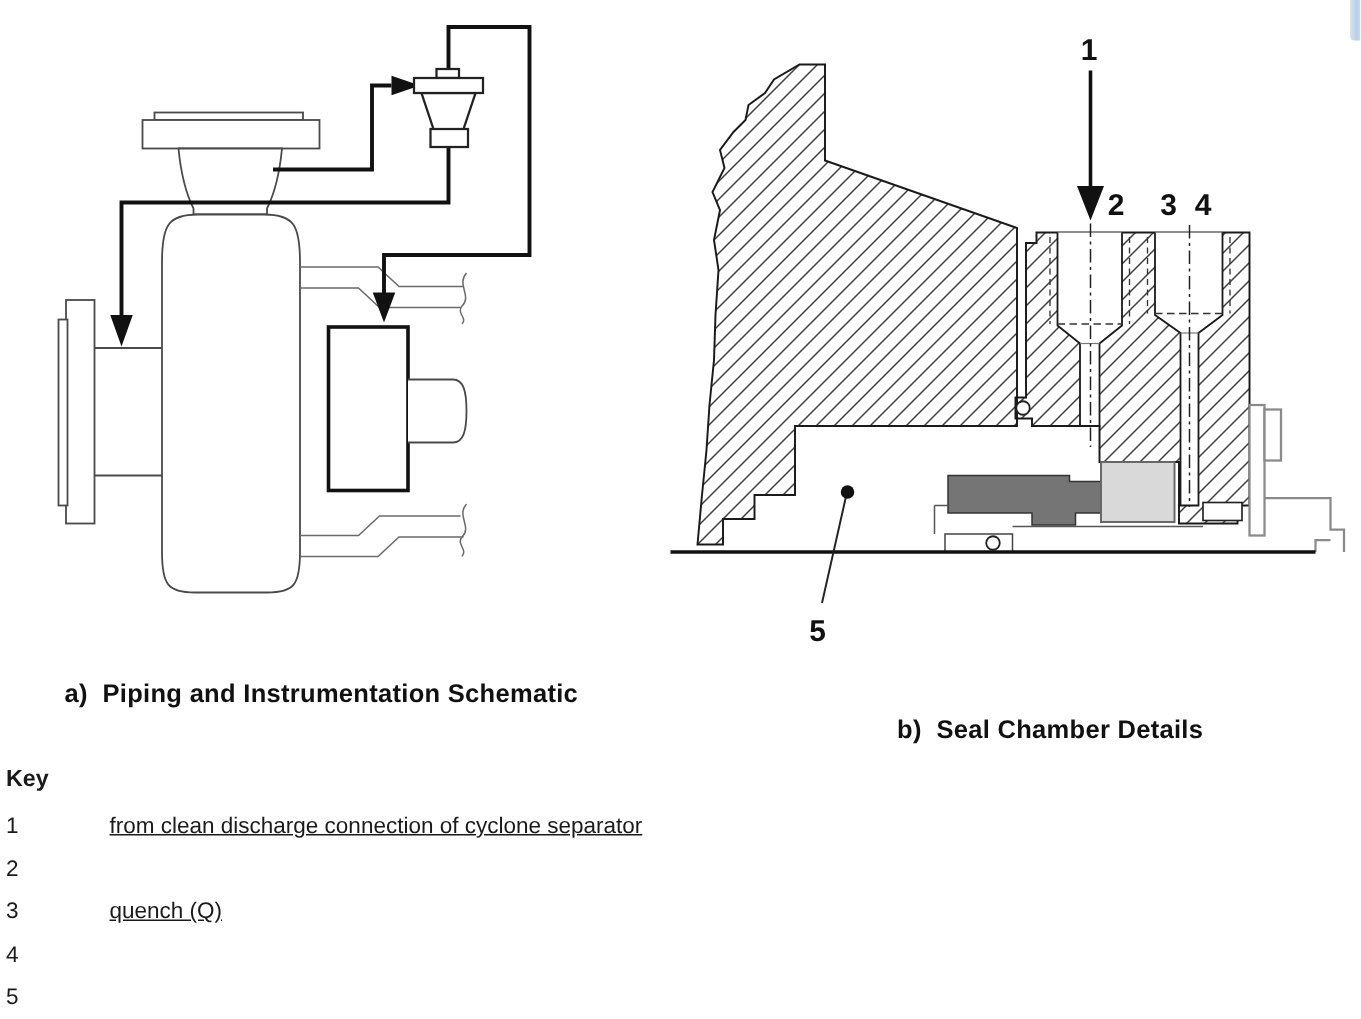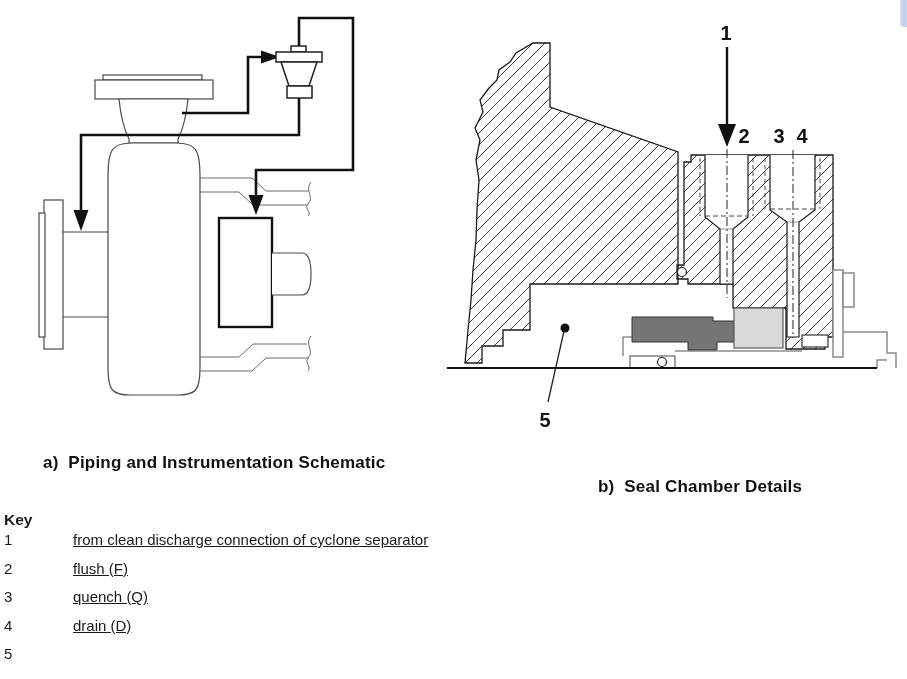--- a/index.html
+++ b/index.html
@@ -8,21 +8,21 @@
     font-family:"Liberation Sans", sans-serif;color:#1a1a1a;
   }
   #figure-svg{position:absolute;left:0;top:0;}
   .caption{
     position:absolute;top:453px;font-size:17px;font-weight:bold;color:#111;
     white-space:pre;letter-spacing:0.2px;text-align:right;
   }
   #caption-a{left:43px;}
   #caption-b{left:598px;margin-top:24px;}
   #key-block{position:absolute;left:4px;top:511px;width:880px;font-size:15px;}
-  #key-title{font-weight:bold;font-size:15.5px;margin-bottom:2px;}
+  #key-title{font-weight:bold;font-size:15.5px;margin-bottom:13px;}
   .key-row{display:flex;align-items:baseline;height:28.5px;}
   .key-num{width:69px;flex:0 0 69px;}
   .key-text{flex:1;white-space:pre;text-decoration:underline;}
   #scrollbar-fragment{
     position:absolute;right:0;top:0;width:7px;height:27px;
     background:linear-gradient(to right,#d7e4f2,#b9cfe7 60%,#c9dbee);
     border-bottom-left-radius:3px;
   }
   svg text{font-family:"Liberation Sans", sans-serif;}
   .dlabel{font-size:20px;font-weight:bold;fill:#111;}
@@ -144,29 +144,27 @@
   <div id="caption-b" class="caption">b)  Seal Chamber Details</div>
 
   <div id="key-block">
     <div id="key-title">Key</div>
     <div class="key-row">
       <span class="key-num">1</span>
       <span class="key-text">from clean discharge connection of cyclone separator</span>
     </div>
     <div class="key-row">
       <span class="key-num">2</span>
-      <span class="key-text">flush (F)</span>
     </div>
     <div class="key-row">
       <span class="key-num">3</span>
       <span class="key-text">quench (Q)</span>
     </div>
     <div class="key-row">
       <span class="key-num">4</span>
-      <span class="key-text">drain (D)</span>
     </div>
     <div class="key-row">
       <span class="key-num">5</span>
     </div>
   </div>
 
   <div id="scrollbar-fragment"></div>
 
 </div>
 

